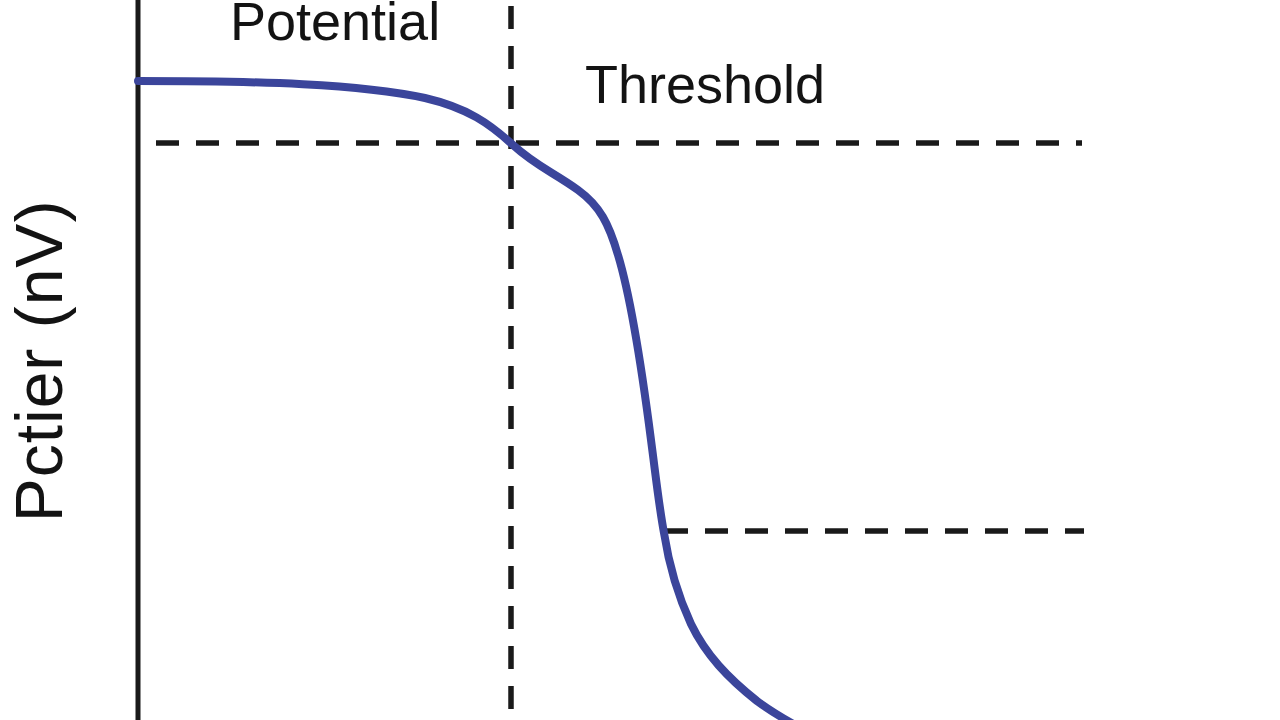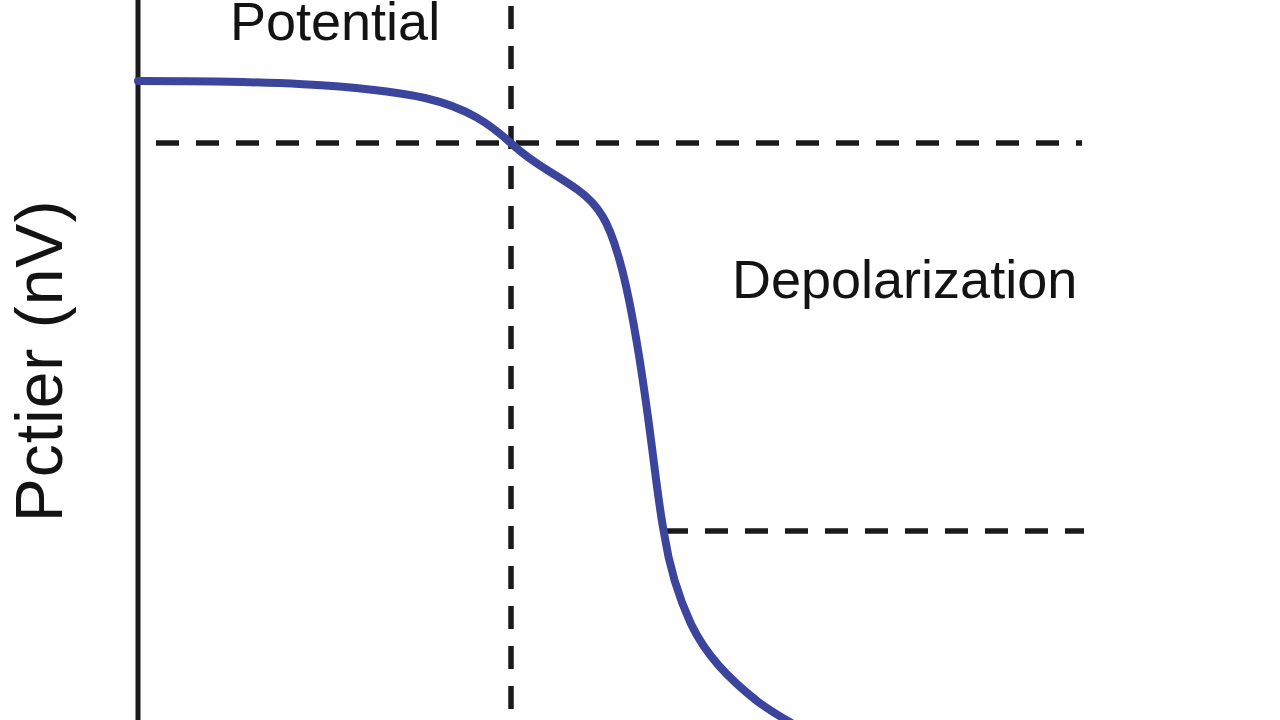--- a/index.html
+++ b/index.html
@@ -62,19 +62,19 @@
   <svg class="plot-svg" width="1280" height="720" viewBox="0 0 1280 720">
     <line id="y-axis" class="axis-line" x1="138" y1="0" x2="138" y2="720" stroke="#1a1a1a"></line>
     <line id="ref-0" class="dash-line" x1="156" y1="143" x2="1082" y2="143" stroke="#1a1a1a"></line>
     <line id="ref-1" class="dash-line" x1="511" y1="6" x2="511" y2="720" stroke="#1a1a1a"></line>
     <line id="ref-2" class="dash-line" x1="665" y1="531" x2="1084" y2="531" stroke="#1a1a1a"></line>
     <path id="curve" class="curve" d="M 138 81 C 260 81 360 84 425 98 C 468 108 490 124 513 145 C 536 166 553 172 578 190 C 600 206 609 224 618 255 C 631 298 642 370 651 440 C 656 478 659 506 664 533 C 669 565 678 596 691 624 C 706 655 728 678 757 701 C 776 715 791 723 806 731" stroke="#3b459b"></path>
   </svg>
 
   <div class="ann" style="left: 230px; top: -6px;">Potential</div>
 
+  <div class="ann" style="left: 585px; top: 57px;">Threshold</div>
 
-  <div class="ann" style="left: 732px; top: 252px;">Depolarization</div>
 
 
   <div class="y-axis-label">Pctier (nV)</div>
 
 </div>
 
 </body></html>

